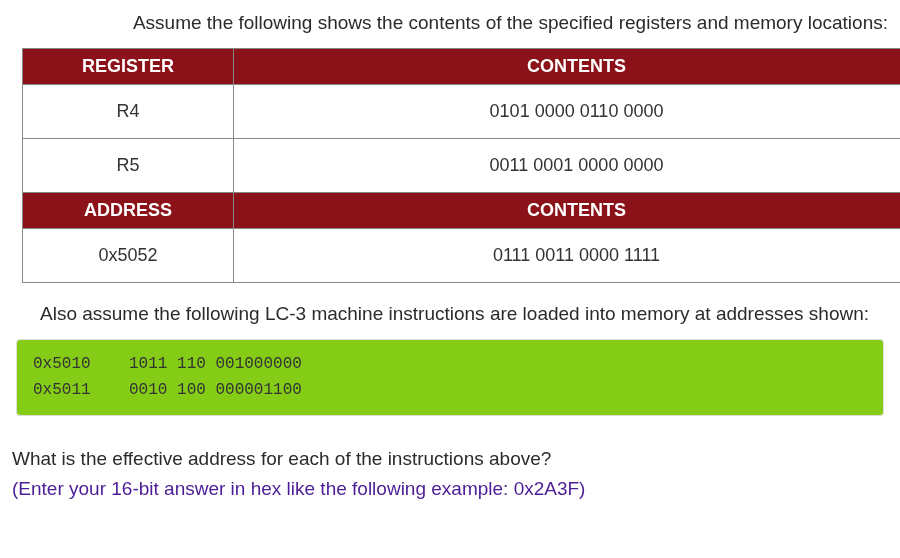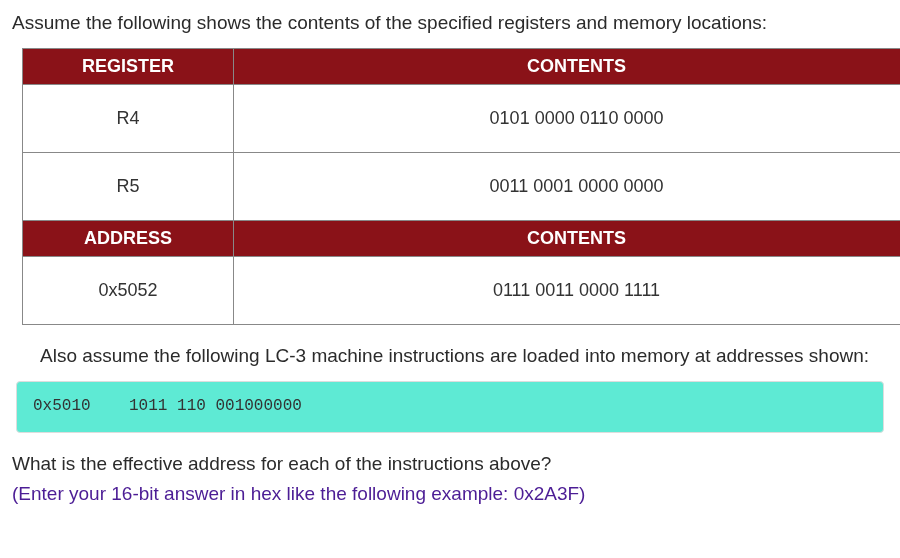--- a/index.html
+++ b/index.html
@@ -12,69 +12,70 @@
       font-size: 18px;
       color: #333;
       padding: 12px;
       width: 900px;
       background: #fff;
     }
     .intro-text {
       margin-bottom: 14px;
       font-size: 19px;
       color: #2b2b2b;
+      text-align: right;
     }
     .after-text {
       margin-top: 20px;
       margin-bottom: 14px;
       font-size: 19px;
       color: #2b2b2b;
       margin-left: 28px;
     }
     table {
       border-collapse: collapse;
       width: 898px;
       margin-left: 10px;
     }
     table td, table th {
       border: 1.5px solid #888;
-      padding: 23px 10px;
+      padding: 16px 10px;
       text-align: center;
       font-size: 18px;
     }
     .header-row td {
       background: #8a1218;
       color: #fff;
       font-weight: 700;
       padding: 7px 10px;
       font-size: 18px;
     }
     .col-left {
       width: 200px;
     }
     .col-right {
       width: 650px;
     }
     .code-block {
-      background: #5eead4;
+      background: #84cc16;
       border: 1px solid #ddd;
       border-radius: 4px;
       padding: 12px 16px;
       margin: 0 4px;
       font-family: "Consolas", "Menlo", "Courier New", monospace;
       font-size: 16px;
       line-height: 1.6;
       color: #333;
       white-space: pre;
     }
     .code-line {
       display: block;
     }
     .question-text {
-      margin-top: 20px;
+      margin-top: 32px;
       font-size: 19px;
       color: #2b2b2b;
     }
     .example-text {
       margin-top: 8px;
       font-size: 19px;
       color: #4c1d95;
     }
   </style>
 </head>
@@ -102,16 +103,16 @@
   </tr>
   <tr>
     <td class="col-left">0x5052</td>
     <td class="col-right">0111 0011 0000 1111</td>
   </tr>
 </tbody>
   </table>
 
 <p class="after-text">Also assume the following LC-3 machine instructions are loaded into memory at addresses shown:</p>
 
-<div class="code-block"><span class="code-line"><span>0x5010</span>    <span>1011 110 001000000</span></span></div>
+<div class="code-block"><span class="code-line"><span>0x5010</span>    <span>1011 110 001000000</span></span><span class="code-line"><span>0x5011</span>    <span>0010 100 000001100</span></span></div>
 
 <p class="question-text">What is the effective address for each of the instructions above?</p>
 <p class="example-text">(Enter your 16-bit answer in hex like the following example: 0x2A3F)</p>
 
 </body></html>

